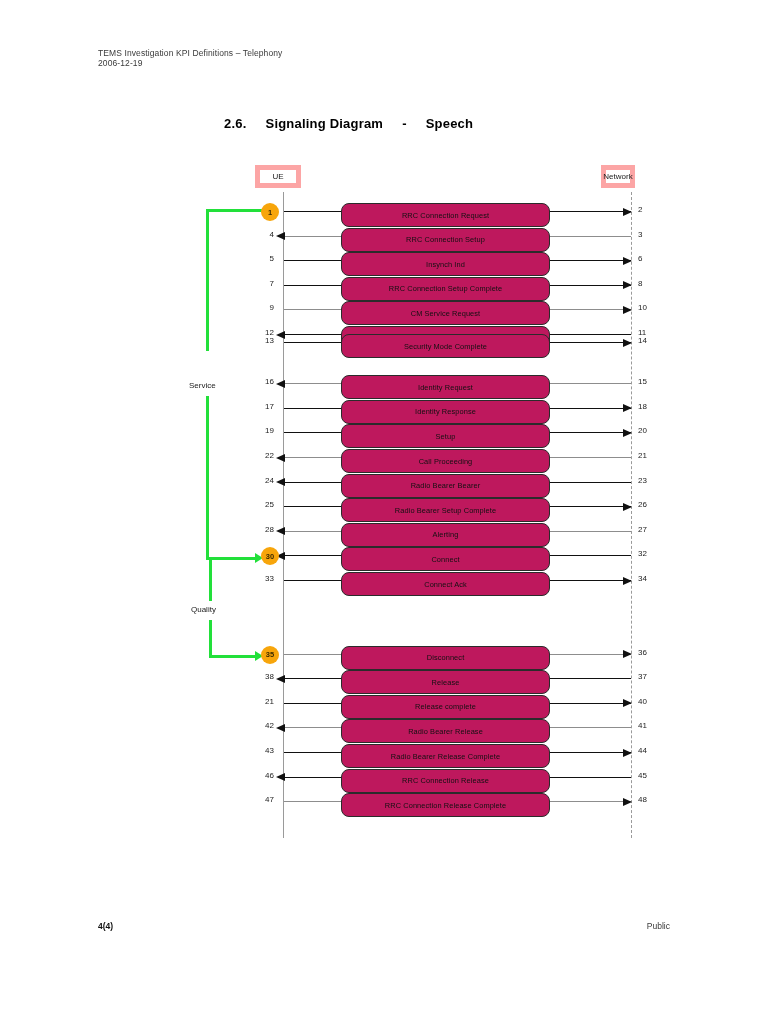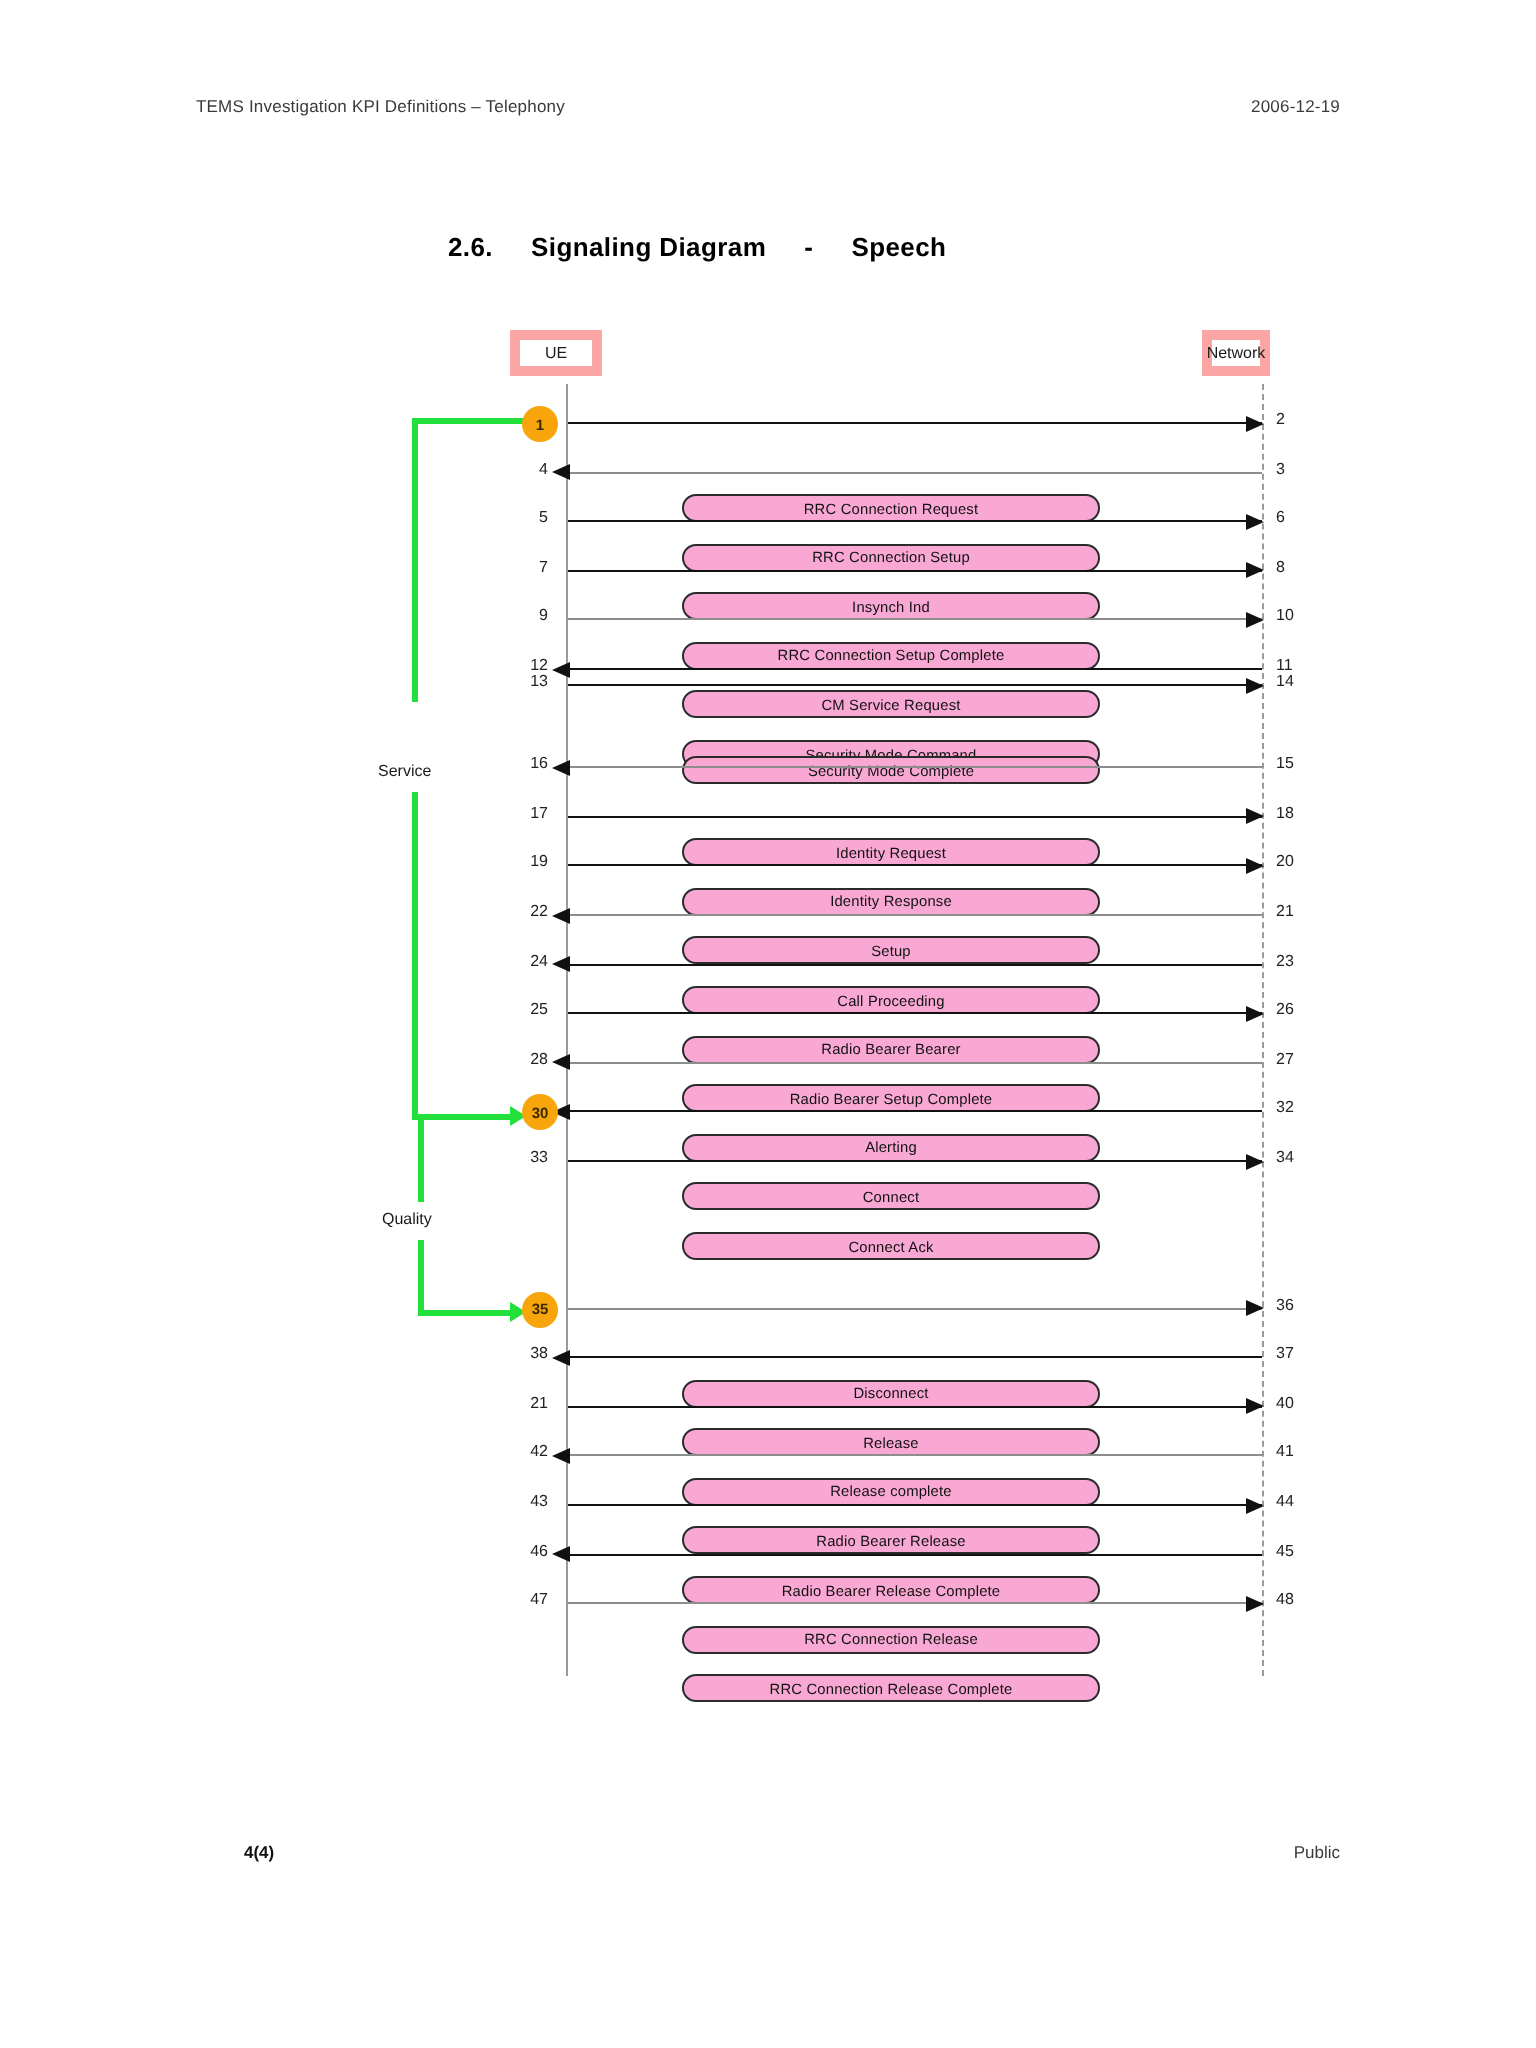--- a/index.html
+++ b/index.html
@@ -13,28 +13,28 @@
     position: relative;
     font-family: "Liberation Sans", sans-serif;
     color: #000;
     overflow: hidden;
   }
 
   
   .pg-header {
     position: absolute; left: 98px; top: 48px; width: 572px;
     display: flex; justify-content: space-between; align-items: baseline;
-    font-size: 8.5px; color: #3a3a3a; letter-spacing: .1px;
+    font-size: 8.5px; color: #3a3a3a; letter-spacing: .1px; flex-direction: column;
   }
   .pg-footer {
     position: absolute; left: 98px; top: 921px; width: 572px;
     display: flex; justify-content: space-between; align-items: baseline;
     font-size: 8.5px; color: #3a3a3a;
   }
-  .pg-footer .pagenum { font-weight: bold; color: #111; margin-left: 24px; }
+  .pg-footer .pagenum { font-weight: bold; color: #111; }
 
   
   .doc-title {
     position: absolute; left: 224px; top: 116px;
     font-size: 13px; font-weight: bold; color: #000;
     white-space: pre; letter-spacing: .2px;
   }
 
   
   #diagram {
@@ -87,28 +87,27 @@
   .head-left {
     position: absolute; top: 3.5px; left: 276px;
     width: 0; height: 0;
     border-top: 4px solid transparent;
     border-bottom: 4px solid transparent;
     border-right: 9px solid #111;
   }
   
   .capsule {
     position: absolute; top: -1px; left: 341px;
-    width: 209px; height: 14px;
+    width: 209px; height: 24px;
     border: 1px solid #2b2b2b;
     border-radius: 8px;
-    background: #f9a8d4;
+    background: #be185d;
     display: flex; align-items: center; justify-content: center;
     font-size: 7.4px; color: #111; letter-spacing: .1px;
     white-space: nowrap;
-    margin-top: 44px;
   }
   
   .num-left {
     position: absolute; top: 1px; left: 240px; width: 34px;
     text-align: right; font-size: 8px; color: #222;
   }
   .num-right {
     position: absolute; top: 1px; left: 638px; width: 34px;
     text-align: left; font-size: 8px; color: #222;
   }

